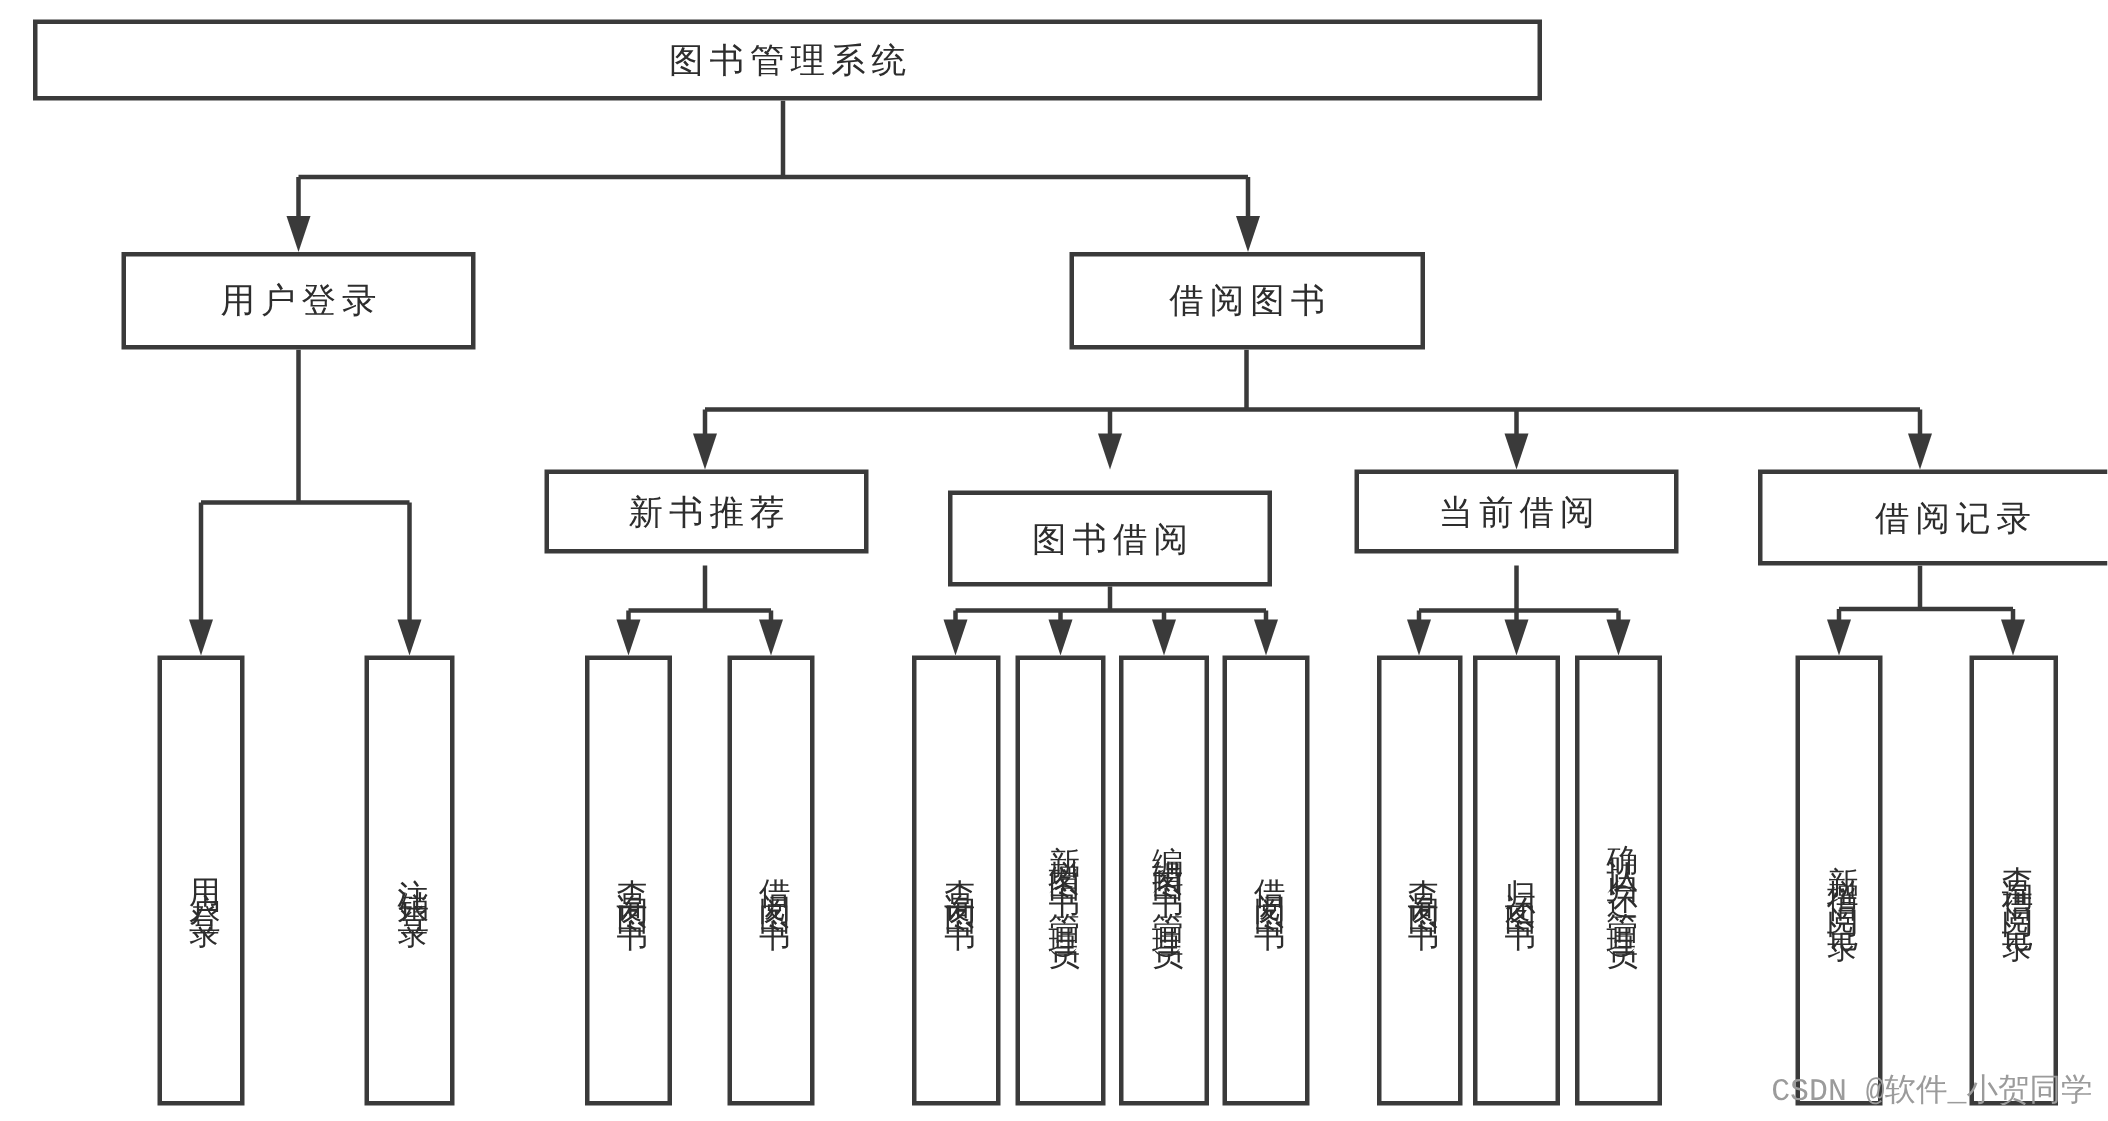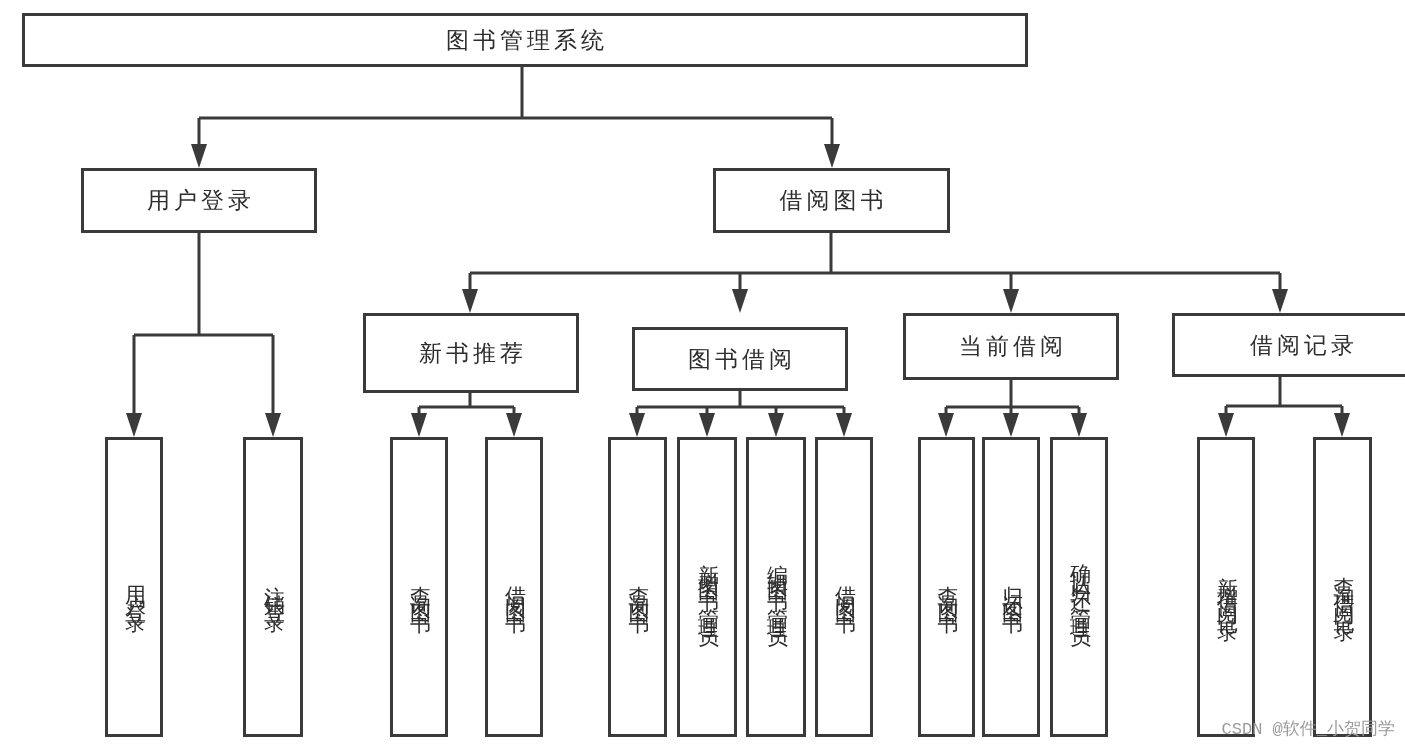--- a/index.html
+++ b/index.html
@@ -44,21 +44,21 @@
     text-orientation: mixed;
     font-size: 21px;
     line-height: 1;
     letter-spacing: 9px;
     white-space: nowrap;
   }
   .watermark {
     position: absolute;
     right: 10px;
     bottom: 7px;
-    font-size: 17px;
+    font-size: 21px;
     color: var(--watermark);
     white-space: nowrap;
   }
 </style>
 </head>
 <body>
 
 <div class="canvas">
 
   <svg class="connectors" width="1405" height="747" viewBox="0 0 1405 747" xmlns="http://www.w3.org/2000/svg">
@@ -105,27 +105,27 @@
     <span>图书管理系统</span>
   </div>
 
   <div class="box h" style="left:81px;top:168px;width:236px;height:65px">
     <span>用户登录</span>
   </div>
   <div class="box h" style="left:713px;top:168px;width:237px;height:65px">
     <span>借阅图书</span>
   </div>
 
-  <div class="box h" style="left:363px;top:313px;width:216px;height:80px">
+  <div class="box h" style="left:363px;top:313px;width:216px;height:56px">
     <span>新书推荐</span>
   </div>
   <div class="box h" style="left:632px;top:327px;width:216px;height:64px">
     <span>图书借阅</span>
   </div>
-  <div class="box h" style="left:903px;top:313px;width:216px;height:67px">
+  <div class="box h" style="left:903px;top:313px;width:216px;height:56px">
     <span>当前借阅</span>
   </div>
   <div class="box h" style="left:1172px;top:313px;width:260px;height:64px">
     <span>借阅记录</span>
   </div>
 
   <div class="box v" style="left:105px;top:437px;width:58px;height:300px">
     <span>用户登录</span>
   </div>
   <div class="box v" style="left:243px;top:437px;width:60px;height:300px">

